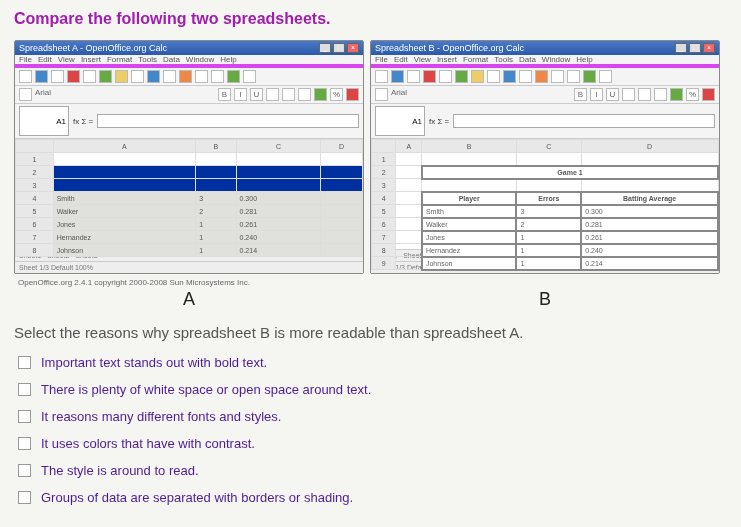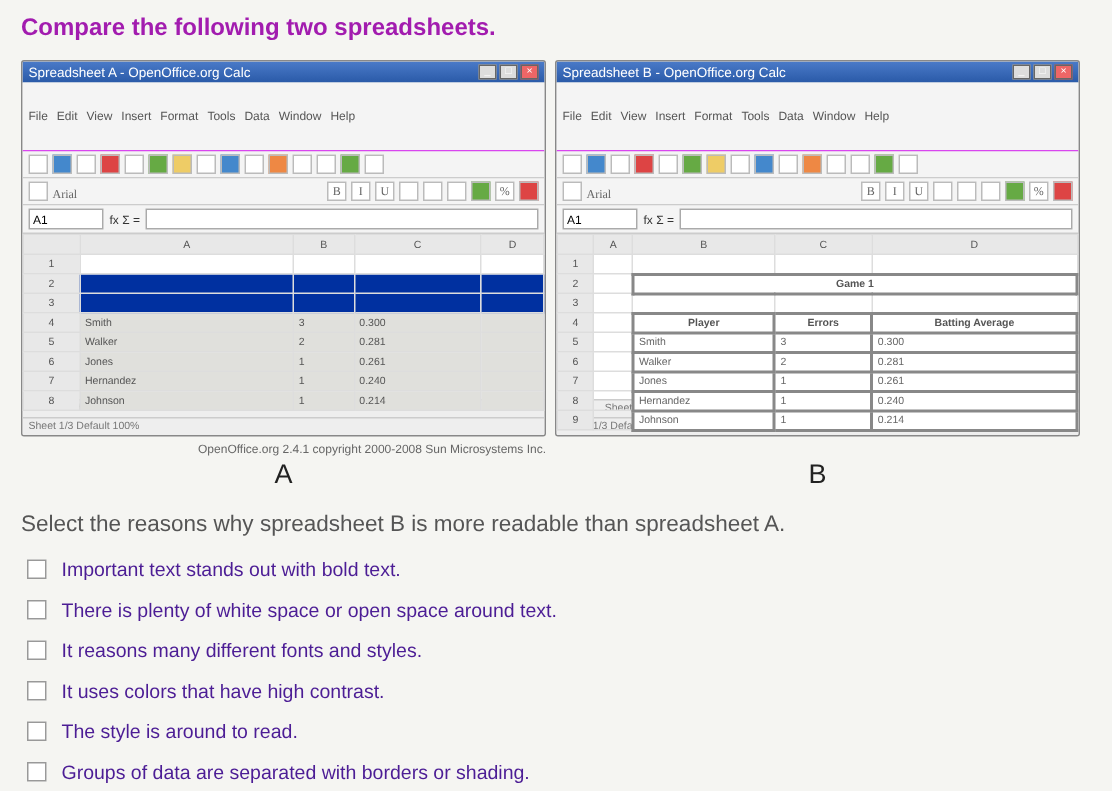--- a/index.html
+++ b/index.html
@@ -41,32 +41,32 @@
   }
   .titlebar .btns { display: flex; gap: 2px; }
   .titlebar .wbtn {
     width: 12px; height: 10px;
     background: #ddd; border: 1px solid #666;
     font-size: 7px; text-align: center; line-height: 8px;
   }
   .titlebar .wbtn.close { background: #e66; color: #fff; }
   .menubar {
     background: #f4f4f4;
-    border-bottom: 1px solid #d946ef;
+    border-bottom: 4px solid #d946ef;
     font-size: 8px;
     color: #555;
-    padding: 18px 4px;
+    padding: 0 4px;
     display: flex; gap: 6px;
   }
   .toolbar {
     background: #f4f4f4;
     border-bottom: 1px solid #ccc;
     padding: 2px 4px;
-    display: flex; gap: 3px; align-items: flex-end;
-    flex-wrap: nowrap; overflow: hidden; font-family: Liberation Serif, serif;
+    display: flex; gap: 3px; align-items: flex-start;
+    flex-wrap: nowrap; overflow: hidden;
   }
   .tbtn {
     width: 13px; height: 13px;
     border: 1px solid #bbb;
     background: #fff;
     display: inline-flex; align-items: center; justify-content: center;
     font-size: 8px; color: #666;
   }
   .tbtn.red { background: #d44; }
   .tbtn.blue { background: #48c; }
@@ -74,22 +74,22 @@
   .tbtn.yellow { background: #ec6; }
   .tbtn.orange { background: #e84; }
   .formula-bar {
     background: #f4f4f4;
     border-bottom: 1px solid #ccc;
     padding: 2px 4px;
     display: flex; gap: 4px; align-items: center;
     font-size: 8px;
   }
   .cellref {
-    width: 50px; height: 14px; border: 1px solid #aaa;
-    background: #fff; font-size: 8px; padding: 0 2px;
+    width: 50px; height: 30px; border: 1px solid #aaa;
+    background: #fff; font-size: 8px; padding: 0 2px; text-align: right;
   }
   .grid {
     position: relative;
     height: 110px;
     background: #fff;
     font-size: 8px;
   }
   .grid table {
     border-collapse: collapse;
     width: 100%;
@@ -123,21 +123,20 @@
     background: #eee;
     border-top: 1px solid #ccc;
     font-size: 7px; color: #777;
     padding: 2px 4px;
     display: flex; gap: 6px;
   }
   .caption-row {
     display: flex; gap: 6px;
     font-size: 8px; color: #666;
     margin-bottom: 2px;
-    text-align: right;
   }
   .caption-row .cap { width: 350px; padding-left: 4px; }
   .labels {
     display: flex;
     margin-top: 2px;
     margin-bottom: 14px;
   }
   .labels .lab {
     width: 350px;
     text-align: center;
@@ -476,21 +475,21 @@
   <label class="option">
     <span class="cb"></span>
     <span>There is plenty of white space or open space around text.</span>
   </label>
   <label class="option">
     <span class="cb"></span>
     <span>It reasons many different fonts and styles.</span>
   </label>
   <label class="option">
     <span class="cb"></span>
-    <span>It uses colors that have high contrast.</span>
+    <span>It uses colors that have with contrast.</span>
   </label>
   <label class="option">
     <span class="cb"></span>
     <span>The style is around to read.</span>
   </label>
   <label class="option">
     <span class="cb"></span>
     <span>Groups of data are separated with borders or shading.</span>
   </label>
 </div>

